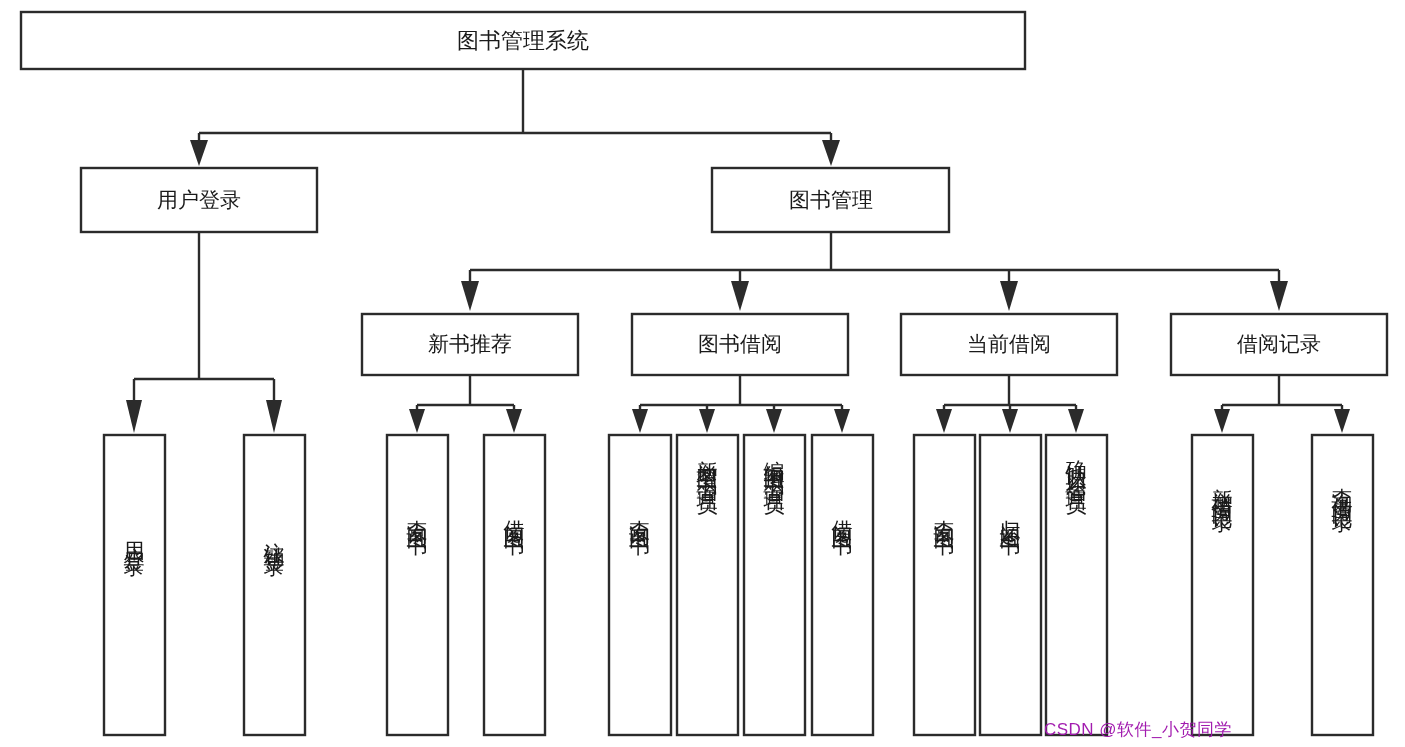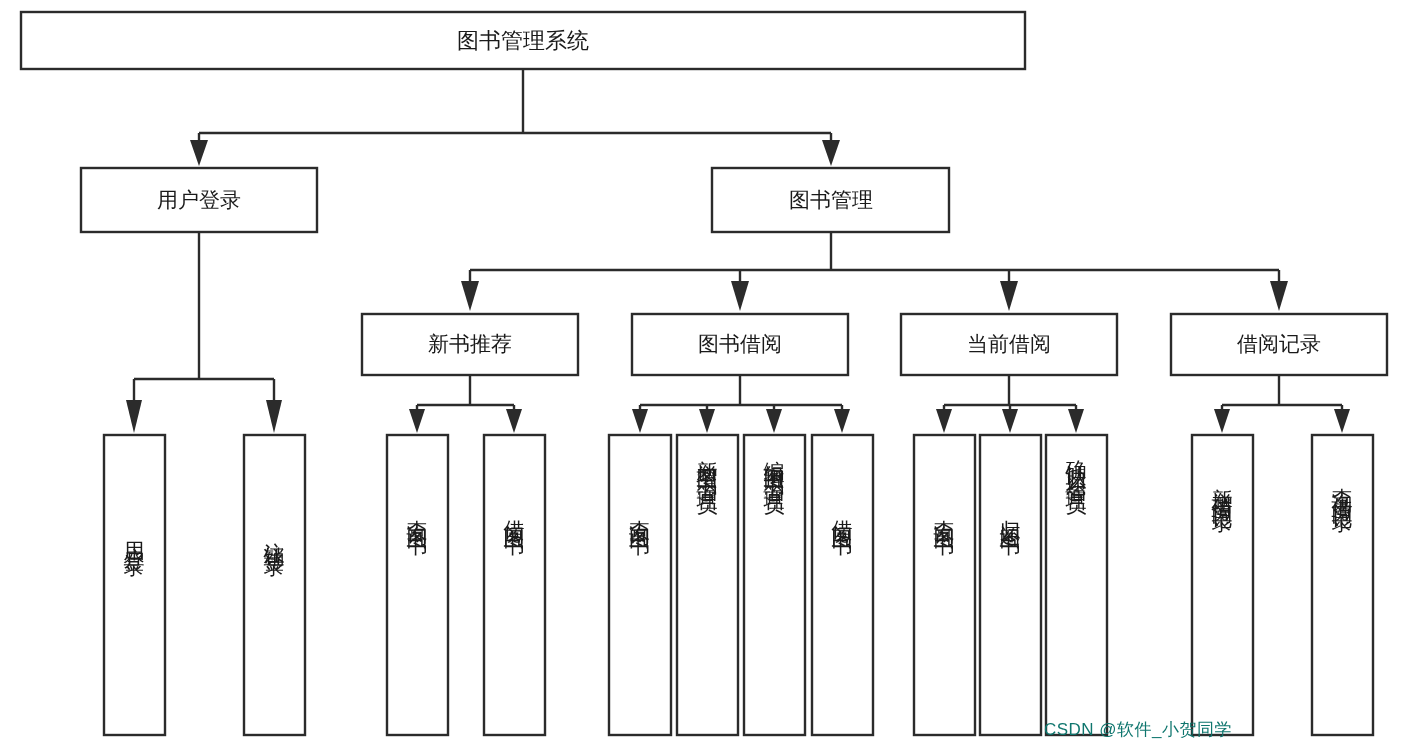--- a/index.html
+++ b/index.html
@@ -70,21 +70,21 @@
     letter-spacing: 5px;
     color: #1a1a1a;
     white-space: nowrap;
   }
   .watermark {
     position: absolute;
     right: 10px;
     bottom: 6px;
     font-family: "Liberation Sans", "DejaVu Sans", sans-serif;
     font-size: 17px;
-    color: #0f766e;
+    color: #a21caf;
     letter-spacing: 0.5px;
     white-space: nowrap;
   }
 </style>
 </head>
 <body>
 
 <div id="diagram-root">
 
   <svg id="diagram-svg" viewBox="0 0 1405 747">

